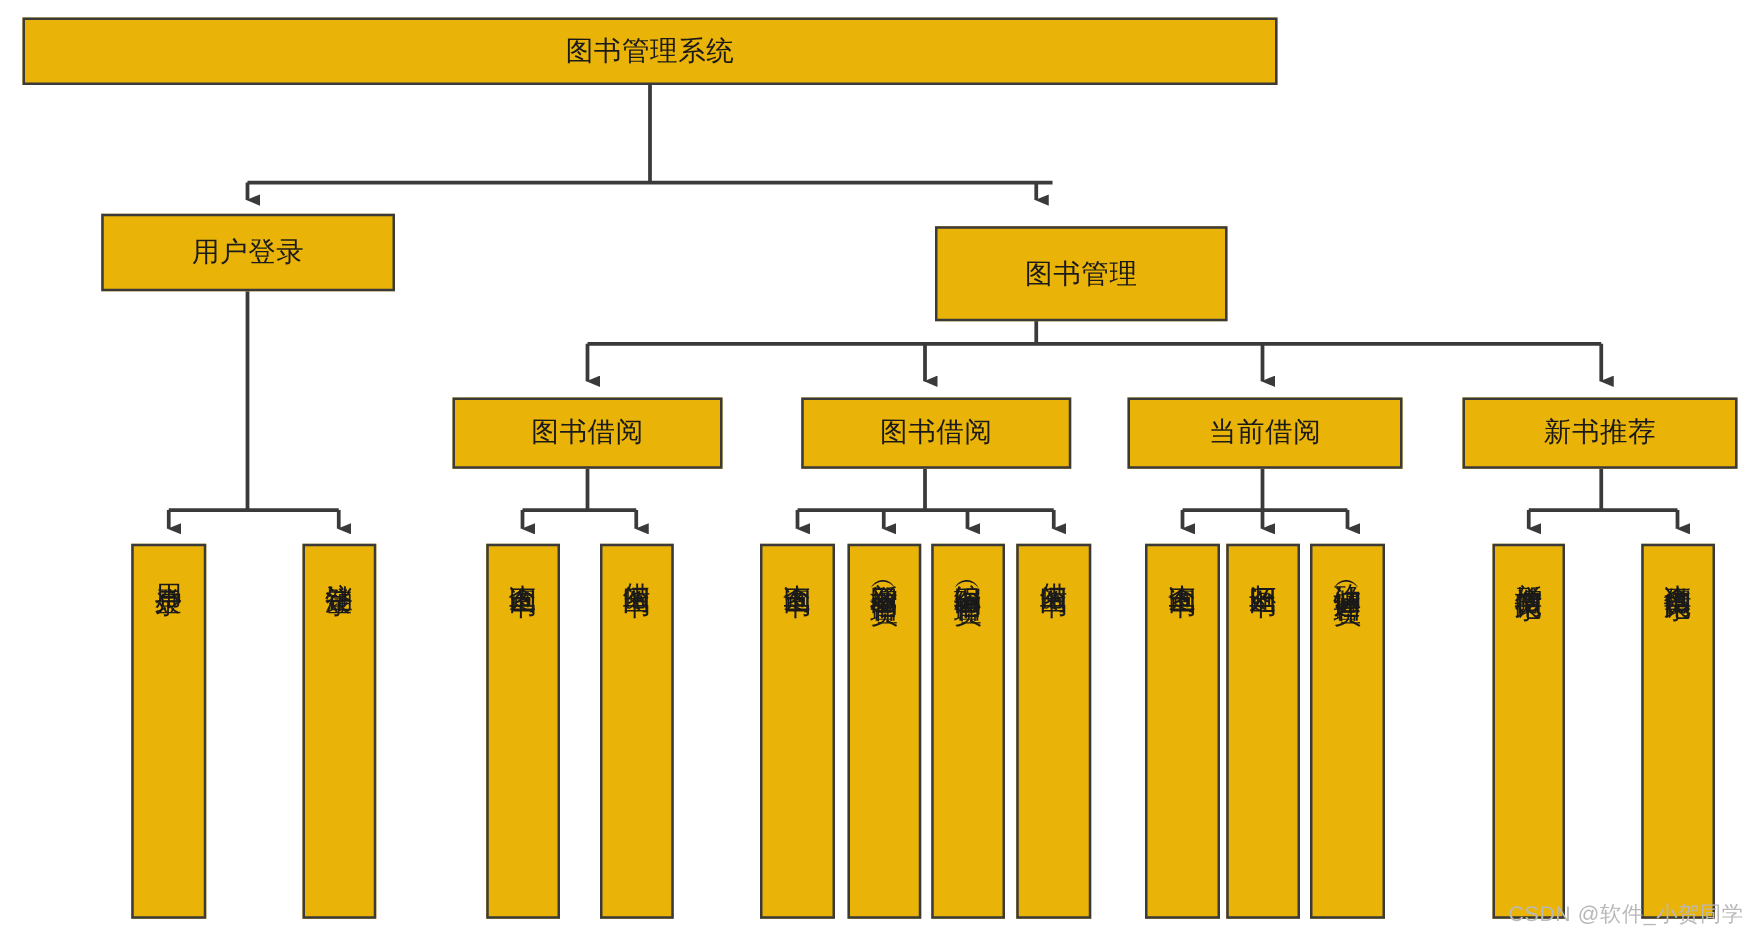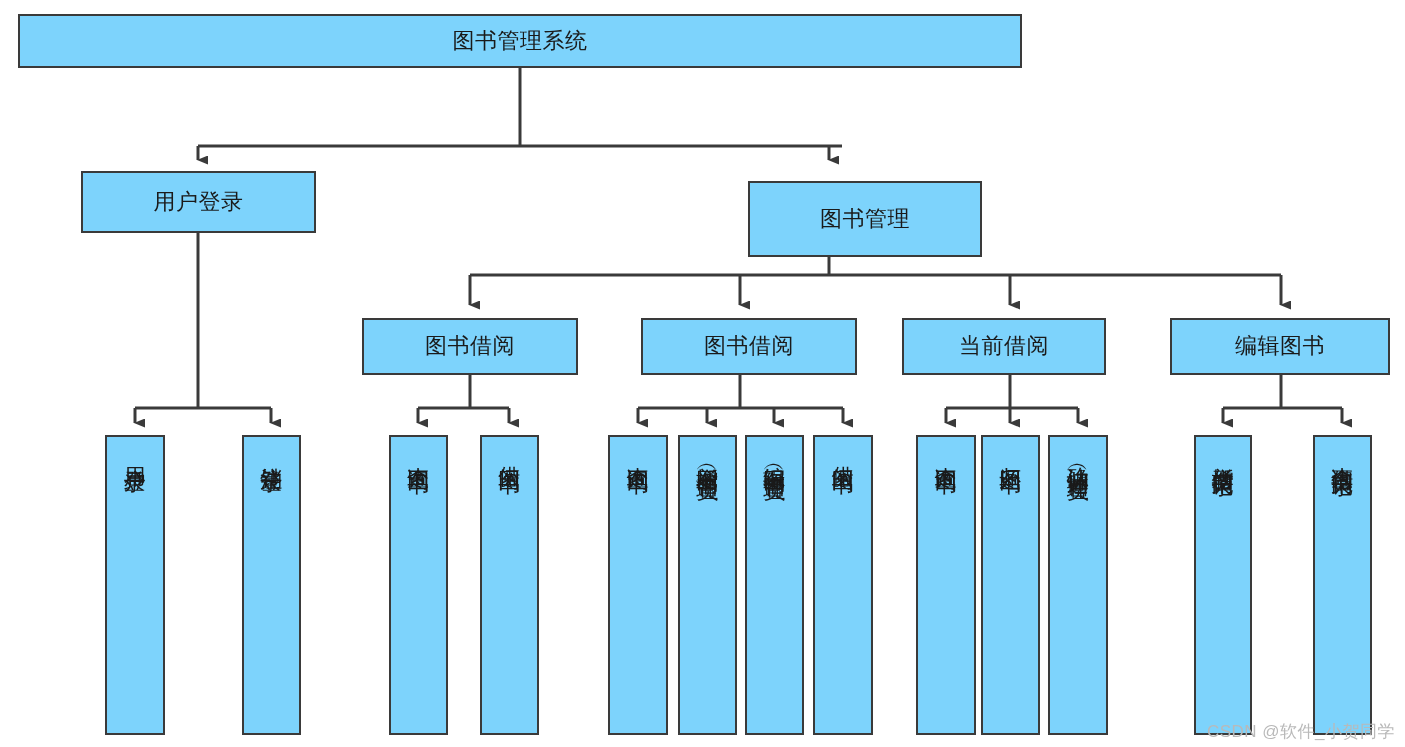--- a/index.html
+++ b/index.html
@@ -25,21 +25,21 @@
     left: 0;
     top: 0;
     width: 1405px;
     height: 747px;
     pointer-events: none;
   }
   .node {
     position: absolute;
     box-sizing: border-box;
     border: 2px solid #3a3a3a;
-    background: #7dd3fc;
+    background: #eab308;
     color: #1a1a1a;
     display: flex;
     align-items: center;
     justify-content: center;
     text-align: center;
     z-index: 2;
   }
   .node .label {
     display: block;
     line-height: 1.12;
@@ -140,25 +140,25 @@
   <div class="node node-l2" style="left:748px; top:171px; width:234px; height:76px;margin-top:10px;">
     <span class="label">图书管理</span>
   </div>
 
   <div class="node node-l3" style="left:362px; top:318px; width:216px; height:57px;">
     <span class="label">图书借阅</span>
   </div>
   <div class="node node-l3" style="left:641px; top:318px; width:216px; height:57px;">
     <span class="label">图书借阅</span>
   </div>
-  <div class="node node-l3" style="left:902px; top:318px; width:204px; height:57px;">
+  <div class="node node-l3" style="left:902px; top:318px; width:220px; height:57px;">
     <span class="label">当前借阅</span>
   </div>
   <div class="node node-l3" style="left:1170px; top:318px; width:220px; height:57px;">
-    <span class="label">编辑图书</span>
+    <span class="label">新书推荐</span>
   </div>
 
   <div class="node node-leaf" style="left:105px; top:435px; width:60px; height:300px;">
     <span class="label">用户登录</span>
   </div>
   <div class="node node-leaf" style="left:242px; top:435px; width:59px; height:300px;">
     <span class="label">注销登录</span>
   </div>
 
   <div class="node node-leaf" style="left:389px; top:435px; width:59px; height:300px;">

